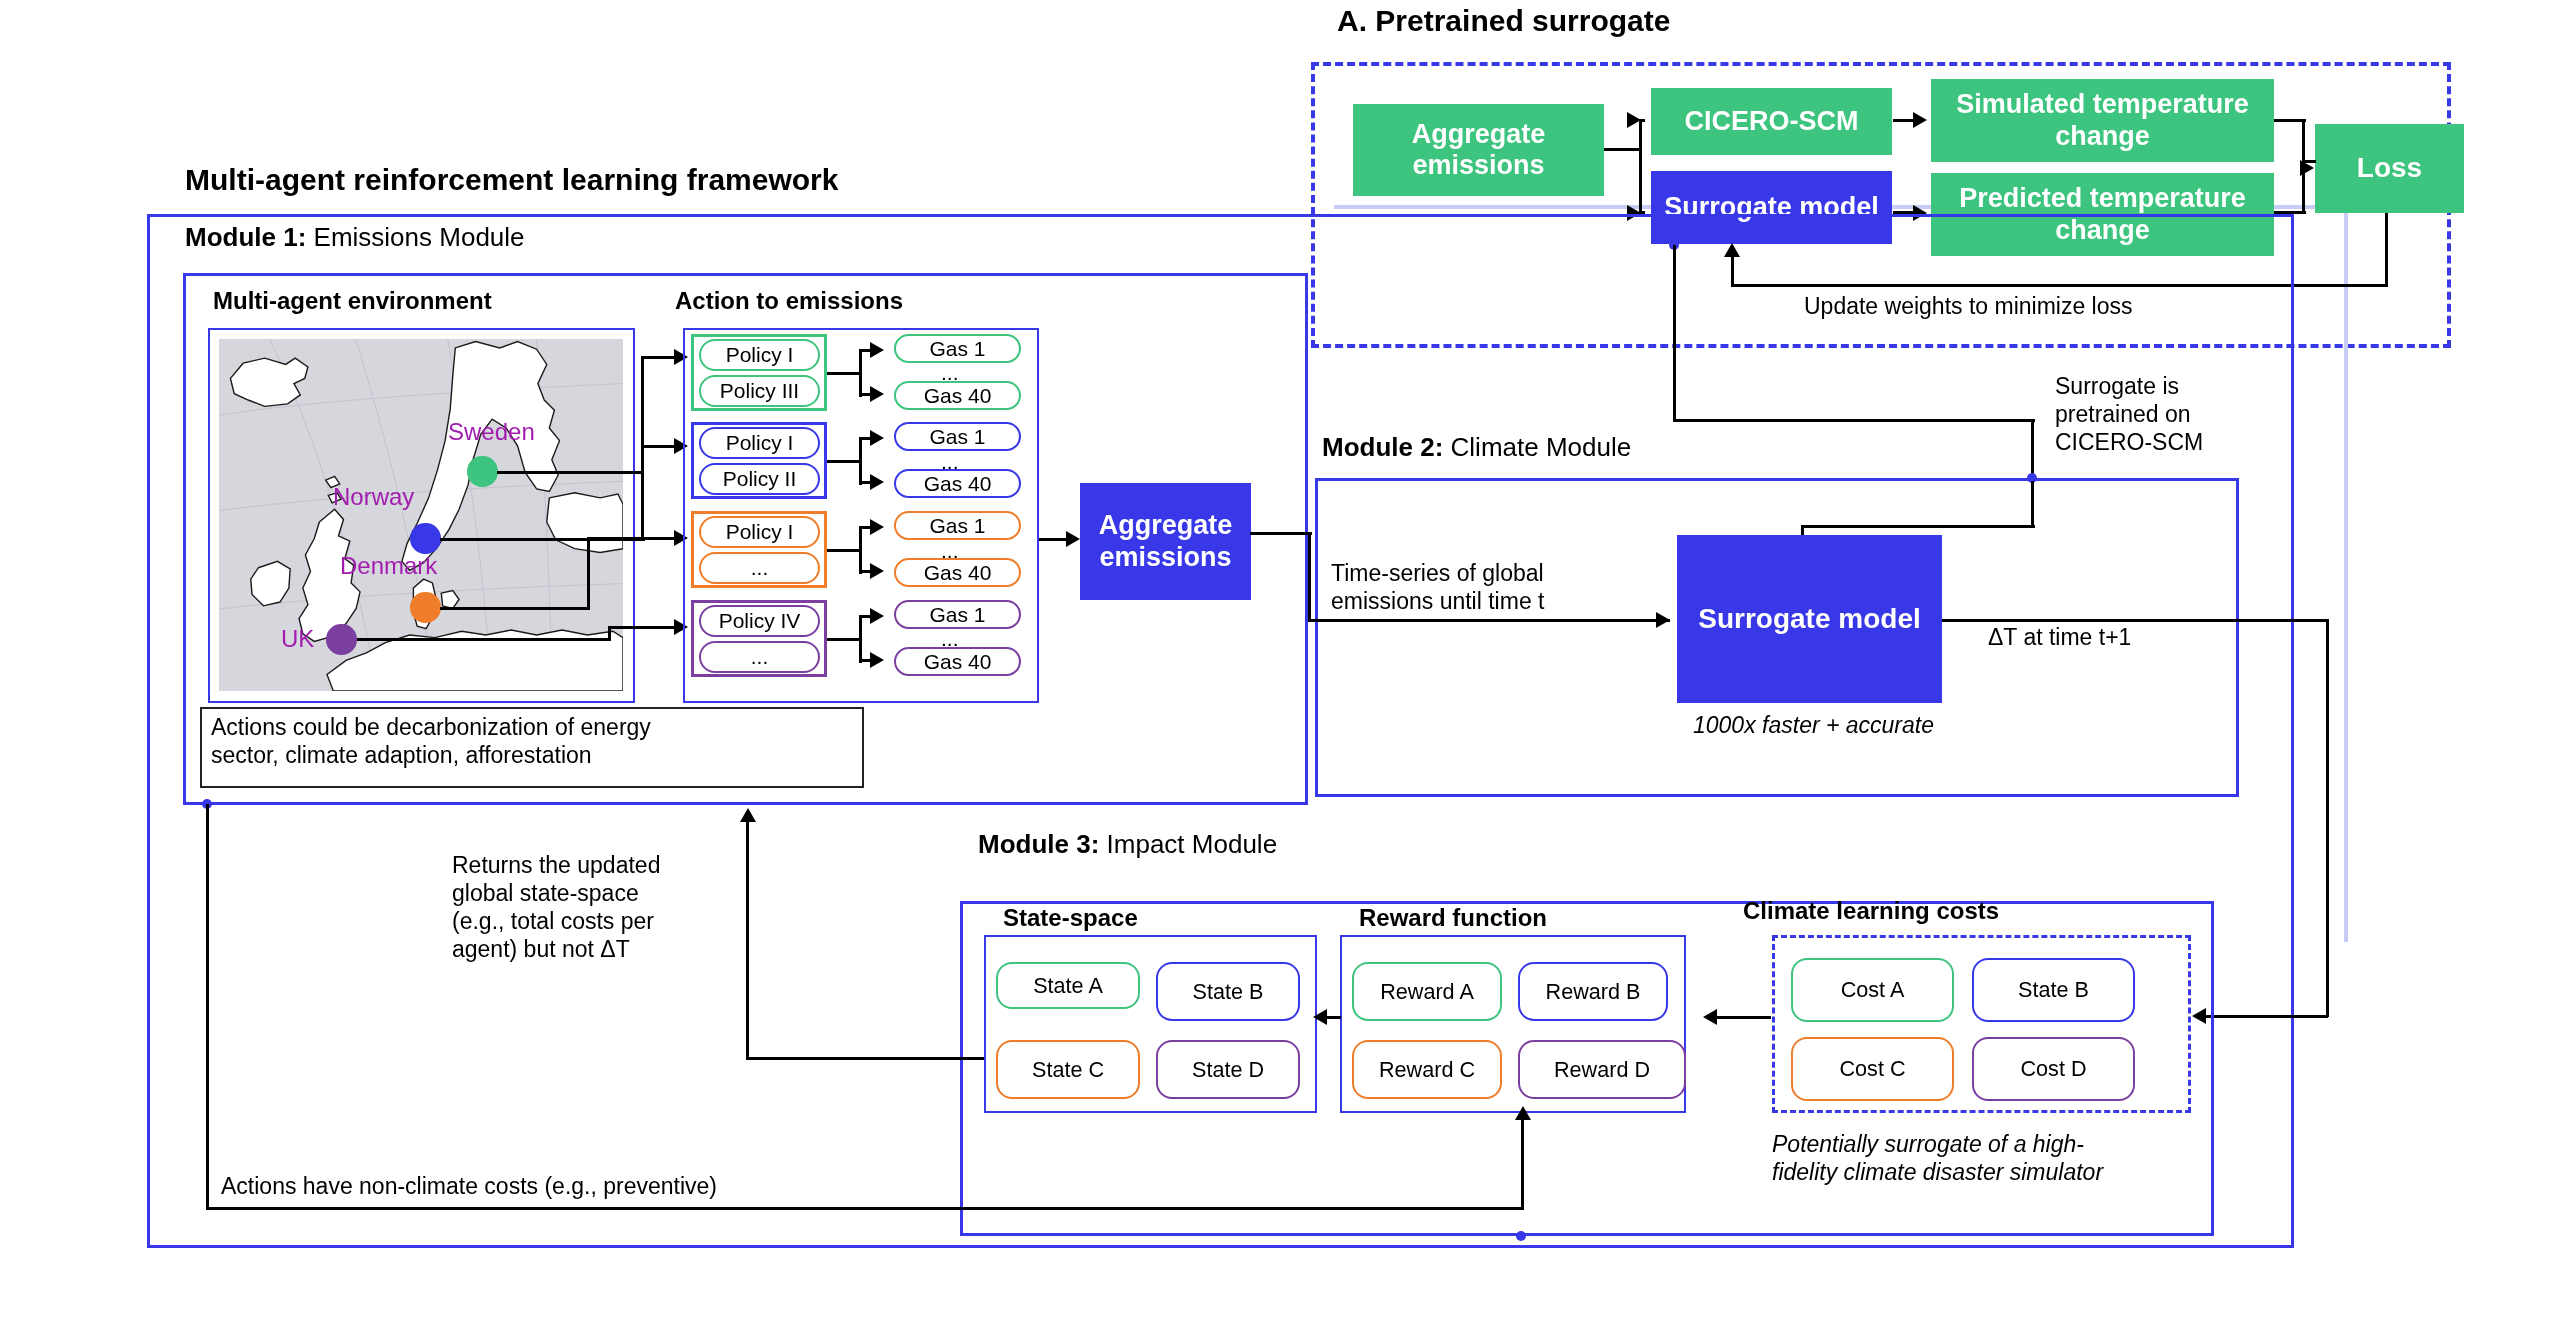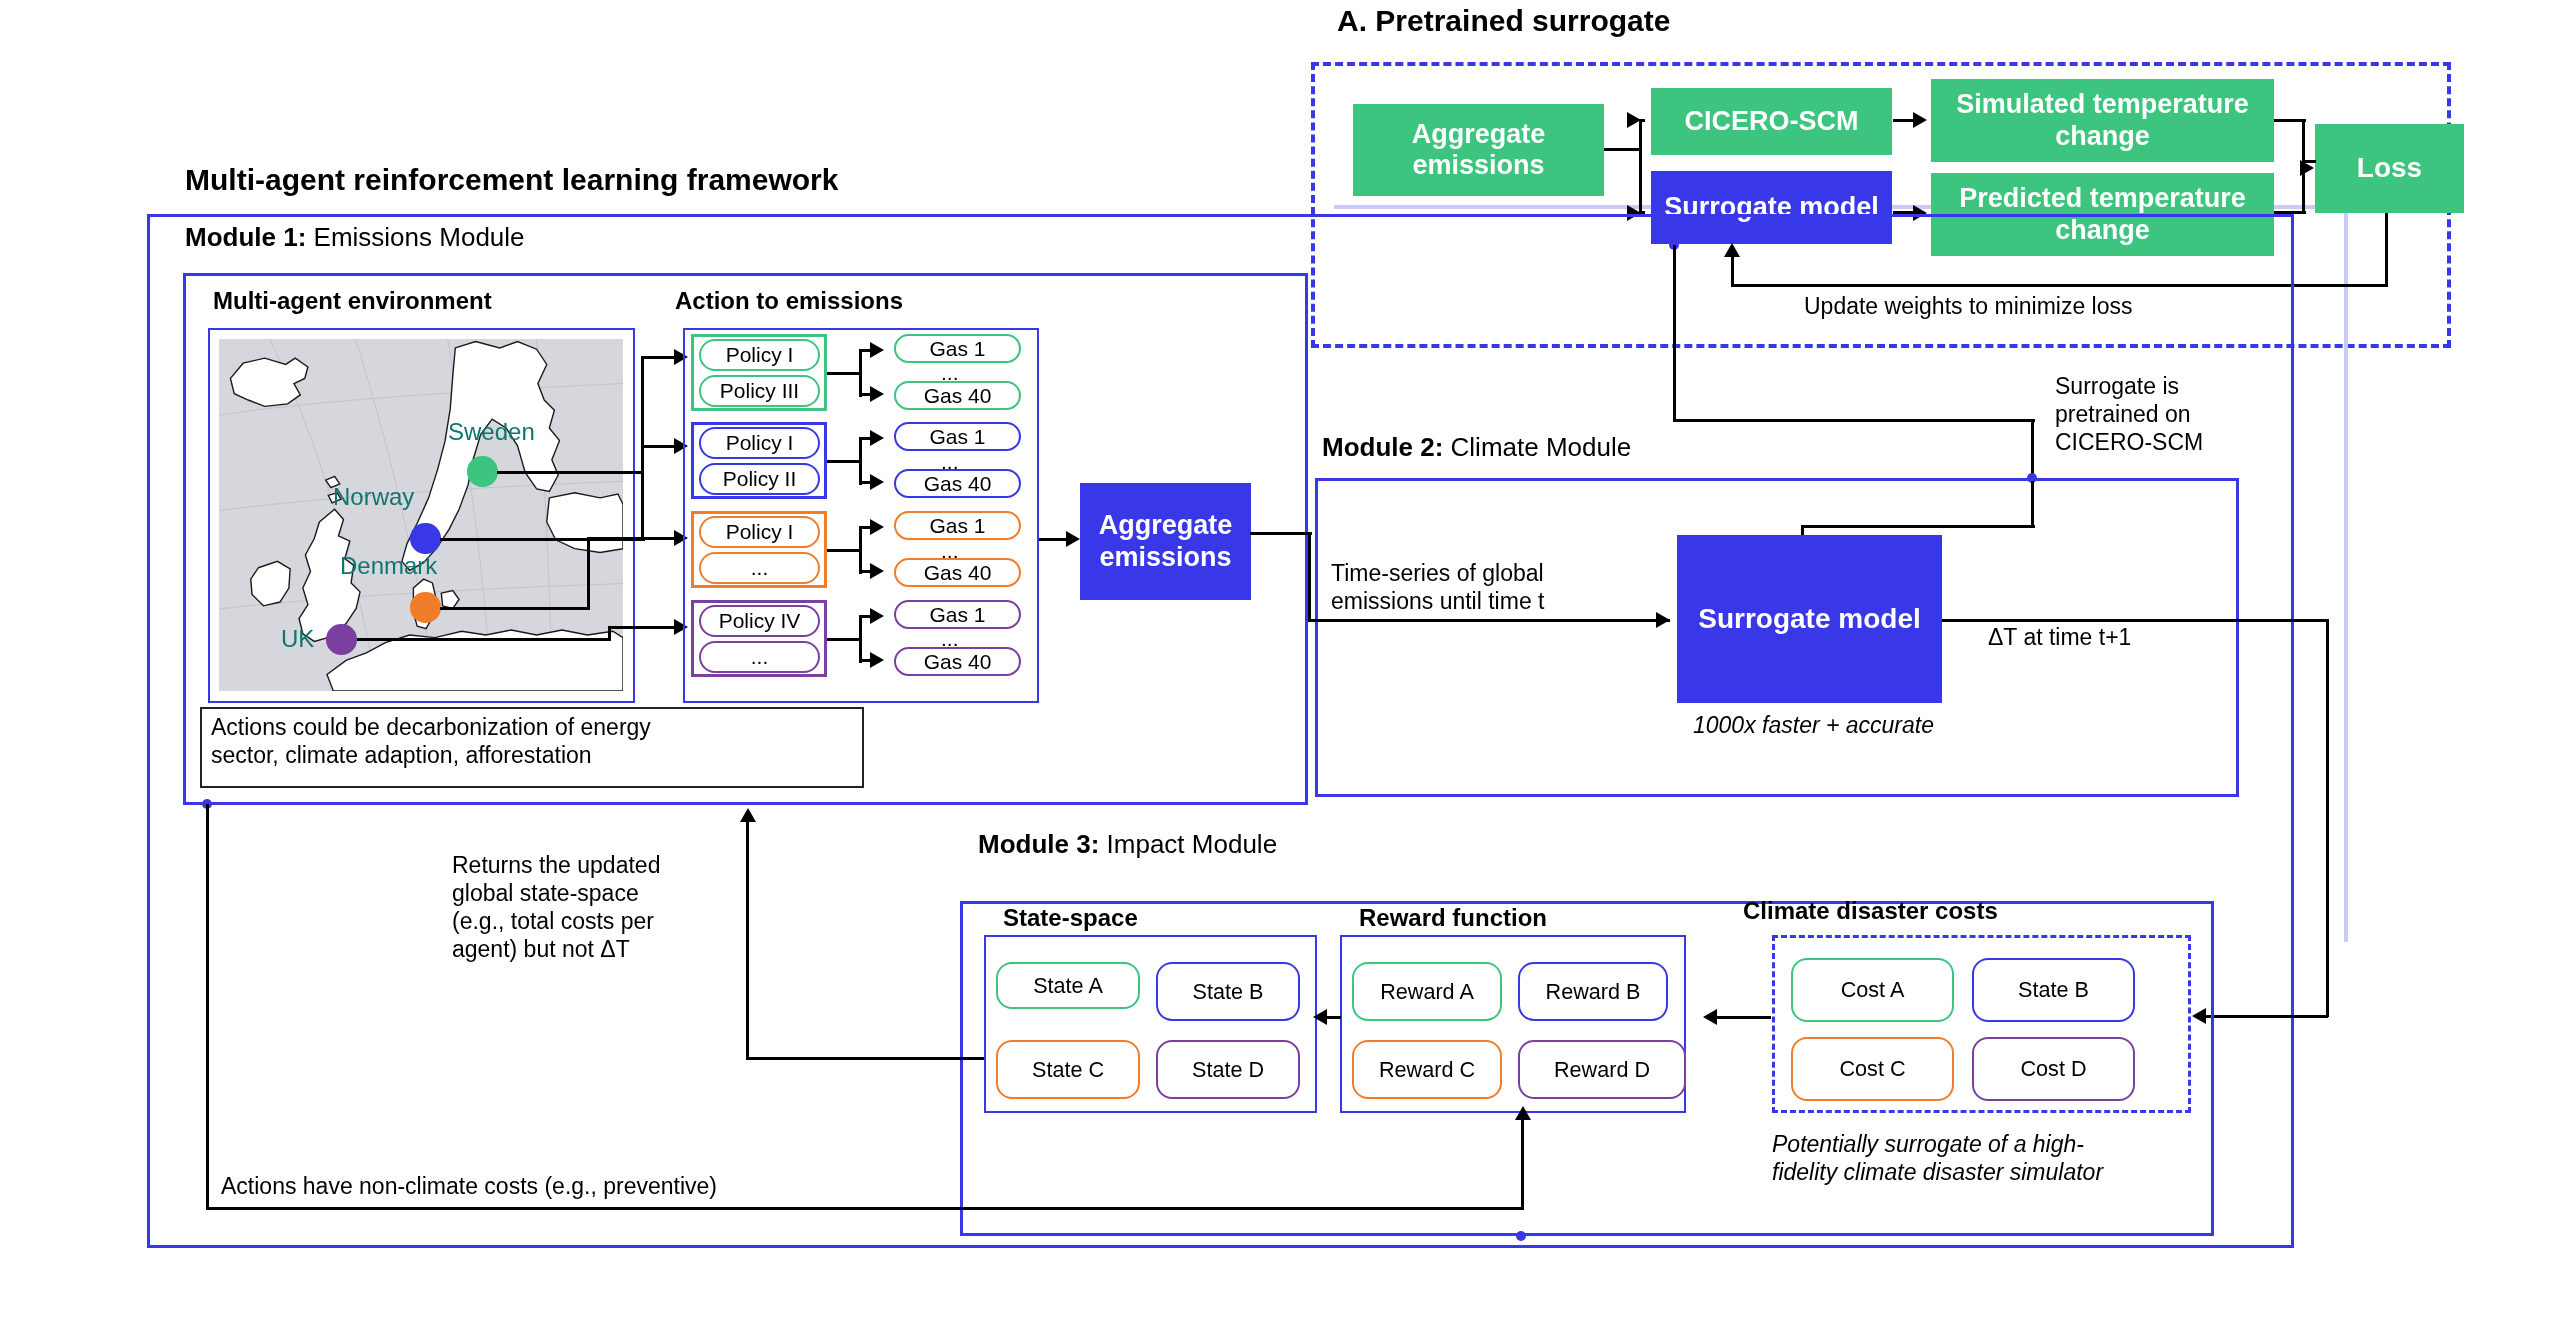--- a/index.html
+++ b/index.html
@@ -52,21 +52,21 @@
   .ar-l{border-top:8.3px solid transparent;border-bottom:8.3px solid transparent;border-right:14px solid #000;}
   .ar-u{border-left:8.3px solid transparent;border-right:8.3px solid transparent;border-bottom:14px solid #000;}
   .ar-d{border-left:8.3px solid transparent;border-right:8.3px solid transparent;border-top:14px solid #000;}
 
   .dotj{position:absolute;width:10.2px;height:10.2px;border-radius:50%;background:#3838e8;}
   .faint{position:absolute;background:#c9cdf5;}
 
   
   .mapwrap{background:#d6d6dd;overflow:hidden;}
   .mapdot{position:absolute;border-radius:50%;}
-  .maplbl{position:absolute;font-size:24px;color:#0f766e;white-space:nowrap;}
+  .maplbl{position:absolute;font-size:24px;color:#a21caf;white-space:nowrap;}
 </style>
 </head>
 <body>
 
 <div class="txt h-big" style="left:1337px;top:3.2px;">A. Pretrained surrogate</div>
 
 <div class="abs frame-dash" style="left:1311px;top:62px;width:1140px;height:286px;"></div>
 
 <div class="faint" style="left:1334px;top:205px;width:1013px;height:3.8px;"></div>
 <div class="faint" style="left:2344px;top:205px;width:3.8px;height:737px;"></div>
@@ -297,21 +297,21 @@
 <div class="ln lnv" style="left:2326px;top:619px;height:398px;"></div>
 <div class="ln lnh" style="left:2204px;top:1015px;width:124px;"></div>
 <div class="ar ar-l" style="left:2192px;top:1008px;"></div>
 
 <div class="txt h-mod" style="left:978px;top:829px;"><b>Module 3:</b><span> Impact Module</span></div>
 
 <div class="abs frame" style="left:960px;top:901px;width:1254px;height:335px;"></div>
 
 <div class="txt h-sec" style="left:1003px;top:904px;">State-space</div>
 <div class="txt h-sec" style="left:1359px;top:904px;">Reward function</div>
-<div class="txt h-sec" style="left:1743px;top:897px;">Climate disaster costs</div>
+<div class="txt h-sec" style="left:1743px;top:897px;">Climate learning costs</div>
 
 <div class="abs frame-thin" style="left:984px;top:935px;width:333px;height:178px;"></div>
 <div class="abs bx bx-g" style="left:996px;top:962px;width:144px;height:47px;font-size:21.6px;">State A</div>
 <div class="abs bx bx-b" style="left:1156px;top:962px;width:144px;height:59px;font-size:21.6px;">State B</div>
 <div class="abs bx bx-o" style="left:996px;top:1040px;width:144px;height:59px;font-size:21.6px;">State C</div>
 <div class="abs bx bx-p" style="left:1156px;top:1040px;width:144px;height:59px;font-size:21.6px;">State D</div>
 
 <div class="abs frame-thin" style="left:1340px;top:935px;width:346px;height:178px;"></div>
 <div class="abs bx bx-g" style="left:1352px;top:962px;width:150px;height:59px;font-size:21.6px;">Reward A</div>
 <div class="abs bx bx-b" style="left:1518px;top:962px;width:150px;height:59px;font-size:21.6px;">Reward B</div>

